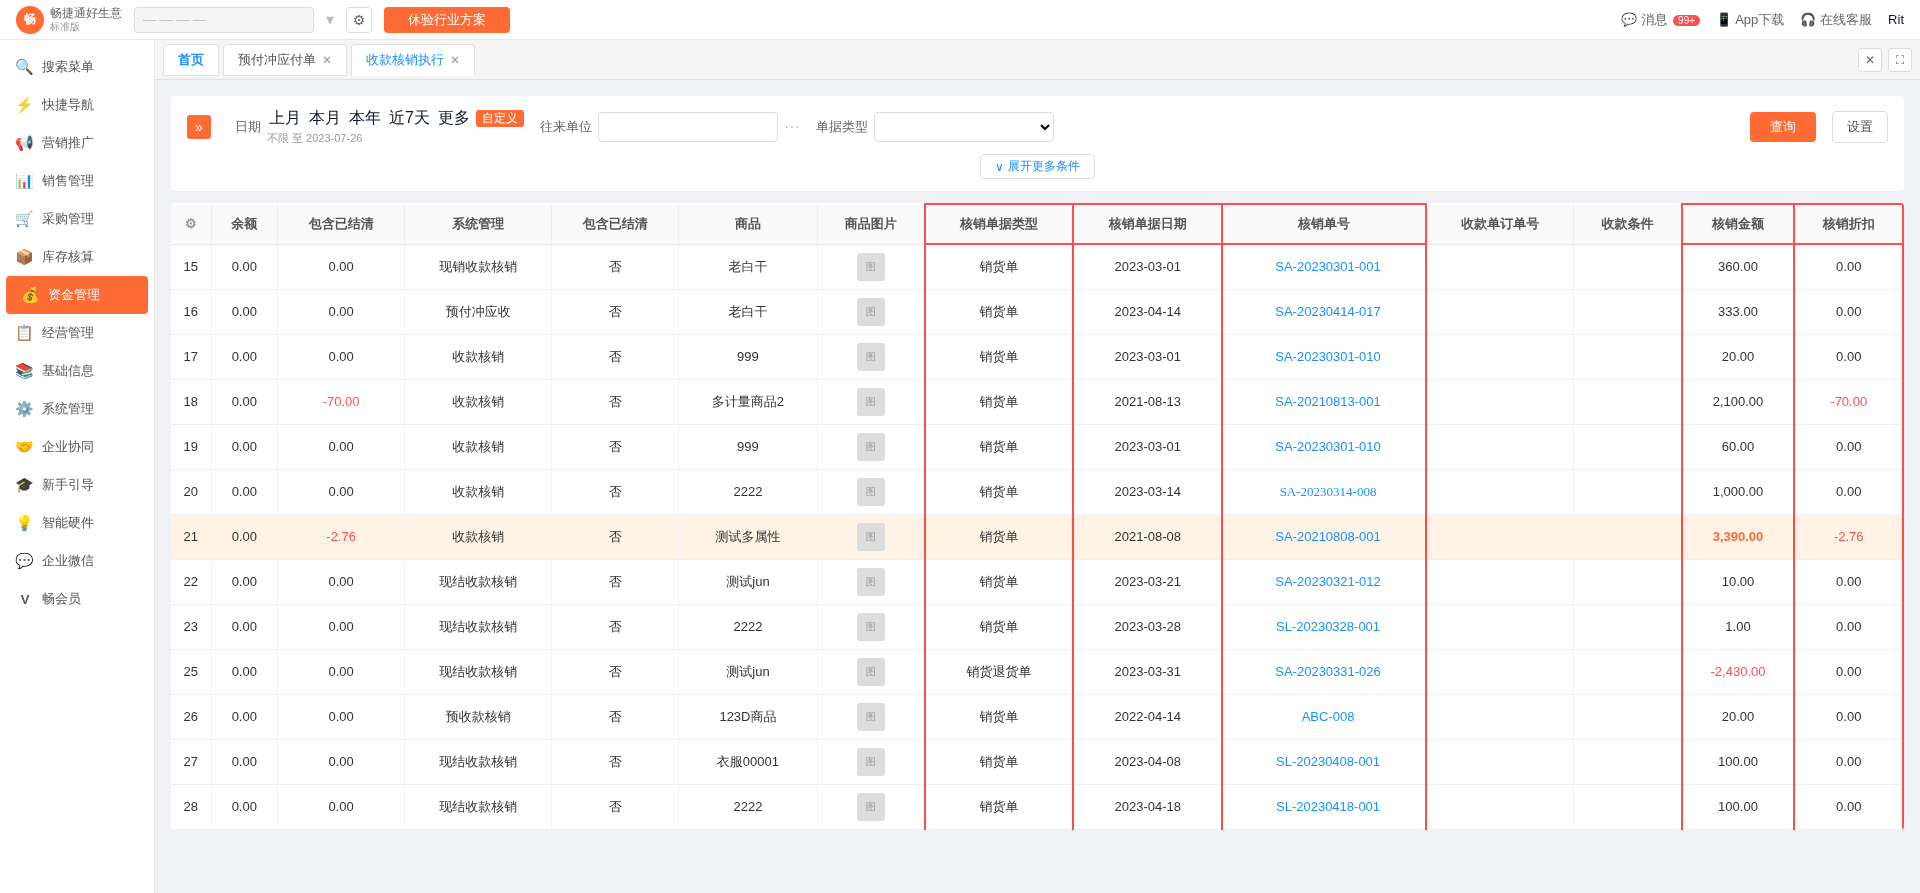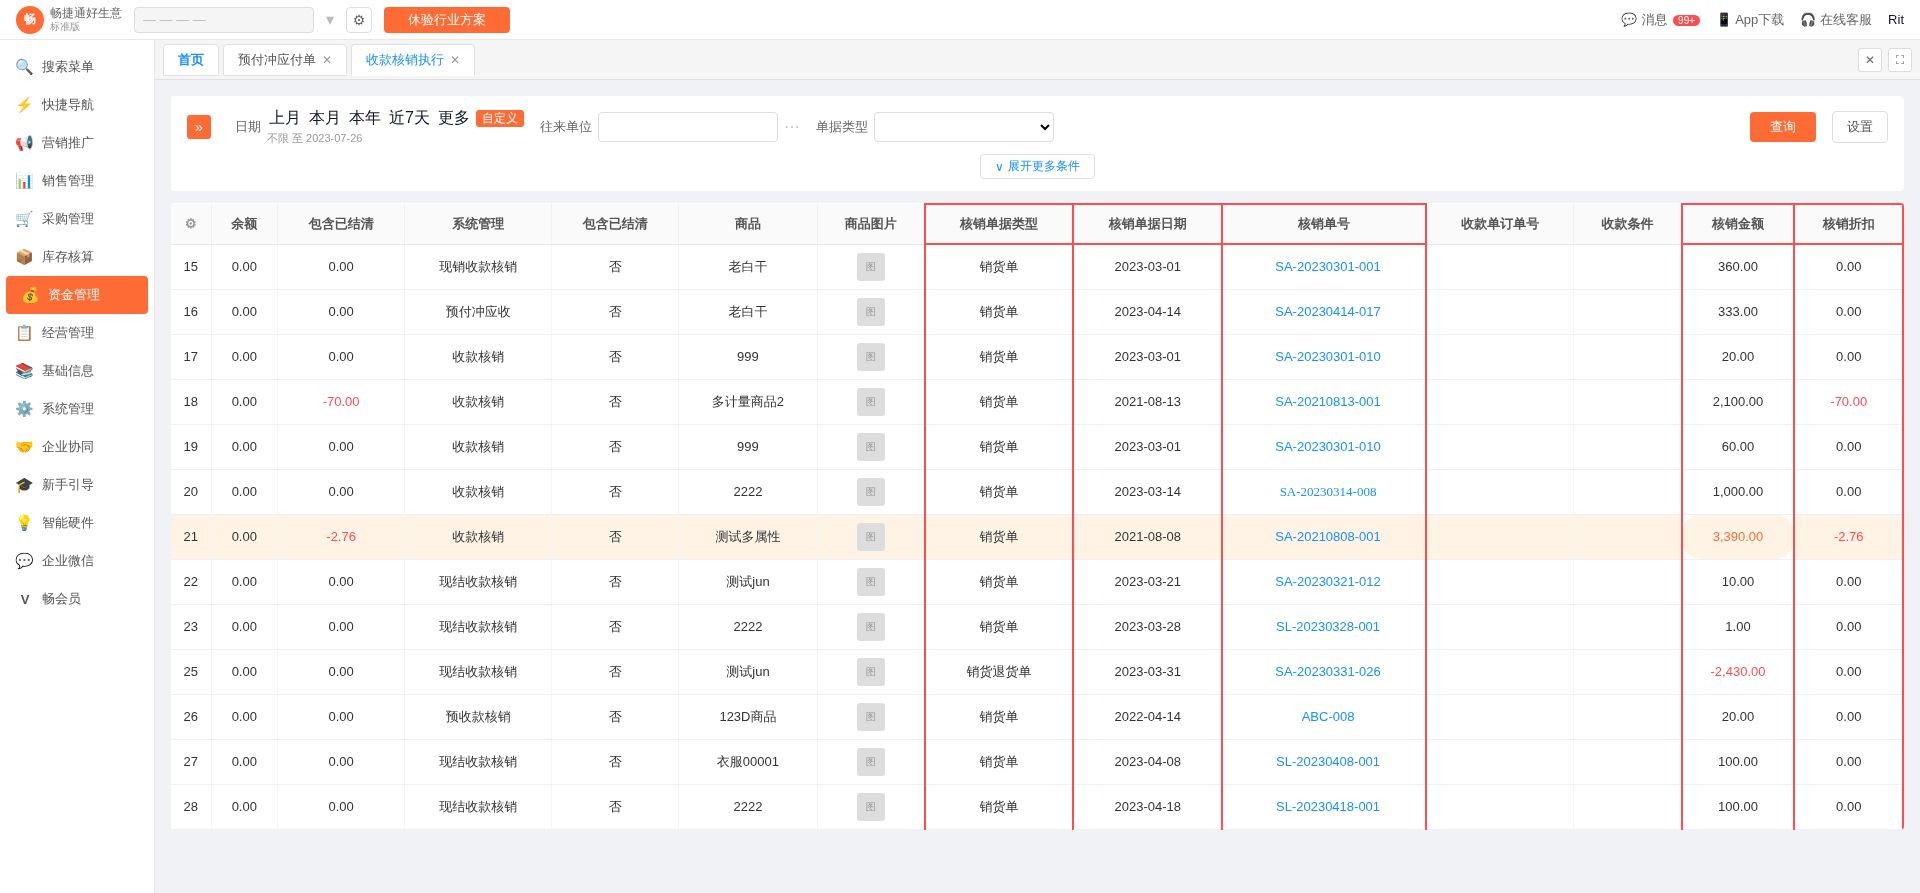--- a/index.html
+++ b/index.html
@@ -387,21 +387,21 @@
                 <td>否</td>
                 <td>测试多属性</td>
                 <td>
                   <div style="width: 28px; height: 28px; background: rgb(221, 221, 221); border-radius: 3px; margin: auto; display: flex; align-items: center; justify-content: center; font-size: 10px; color: rgb(153, 153, 153);">图</div>
                 </td>
                 <td style="border-left: 2px solid rgb(255, 77, 79); border-right: 2px solid rgb(255, 77, 79);">销货单</td>
                 <td style="border-left: 2px solid rgb(255, 77, 79); border-right: 2px solid rgb(255, 77, 79);">2021-08-08</td>
                 <td style="border-left: 2px solid rgb(255, 77, 79); border-right: 2px solid rgb(255, 77, 79);"><a class="link-text" href="#">SA-20210808-001</a></td>
                 <td></td>
                 <td></td>
-                <td style="border-left: 2px solid rgb(255, 77, 79); border-right: 2px solid rgb(255, 77, 79); color: rgb(255, 107, 53); font-weight: 400; border-radius: 19px;">3,390.00</td>
+                <td style="border-left: 2px solid rgb(255, 77, 79); border-right: 2px solid rgb(255, 77, 79); color: rgb(255, 107, 53); font-weight: 700;">3,390.00</td>
                 <td class="text-red" style="border-left: 2px solid rgb(255, 77, 79); border-right: 2px solid rgb(255, 77, 79);">-2.76</td>
               </tr>
               <tr>
                 <td>22</td>
                 <td>0.00</td>
                 <td>0.00</td>
                 <td>现结收款核销</td>
                 <td>否</td>
                 <td>测试jun</td>
                 <td>

